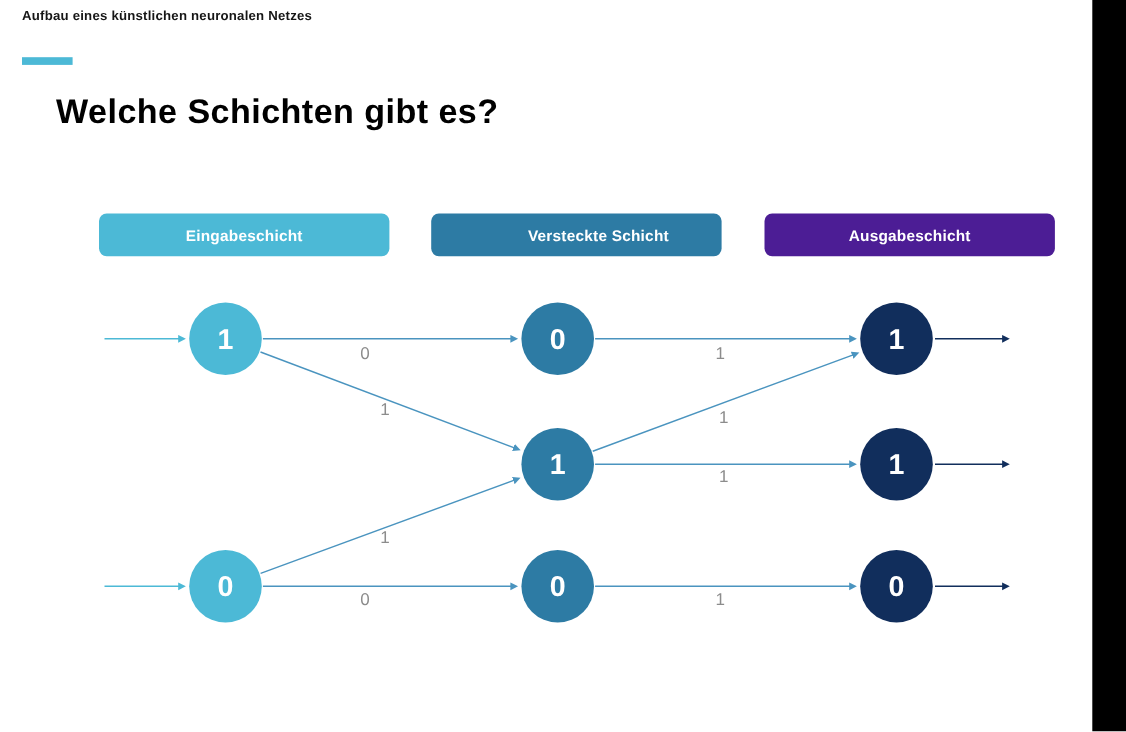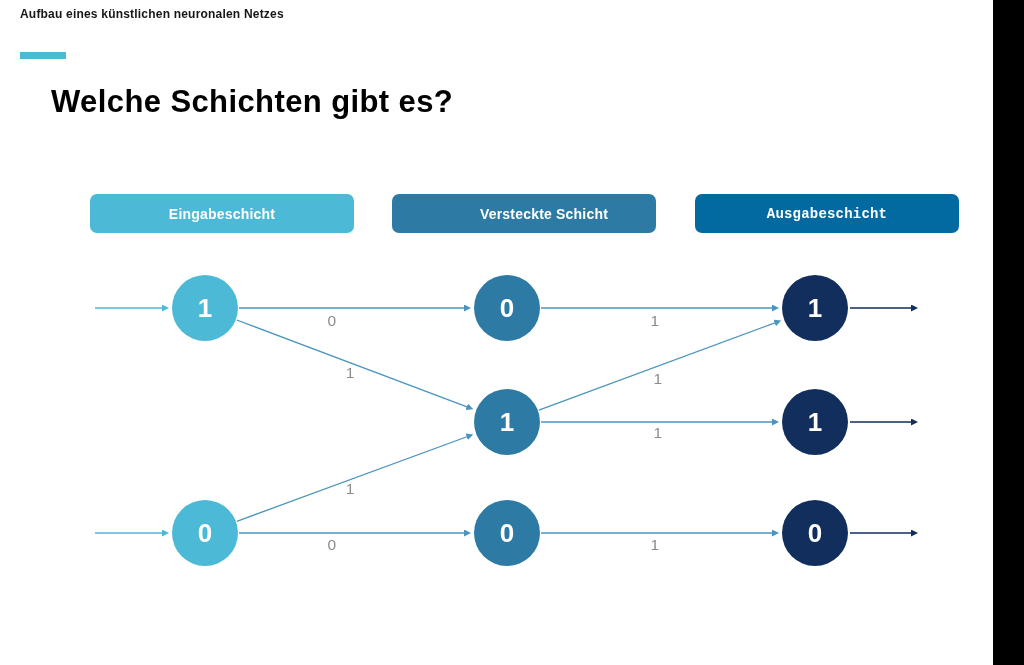--- a/index.html
+++ b/index.html
@@ -42,21 +42,21 @@
 </style>
 </head>
 <body>
 
 <div class="kicker">Aufbau eines künstlichen neuronalen Netzes</div>
 <div class="accent-dash" style="background: rgb(76, 185, 214);"></div>
 <h1 class="title">Welche Schichten gibt es?</h1>
 
 <div class="pill" id="pill-0" style="background: rgb(76, 185, 214);">Eingabeschicht</div>
 <div class="pill" id="pill-1" style="background: rgb(45, 123, 164);">Versteckte Schicht</div>
-<div class="pill" id="pill-2" style="background: #0369a1; font-family: Liberation Mono, monospace;">Ausgabeschicht</div>
+<div class="pill" id="pill-2" style="background: #4c1d95;">Ausgabeschicht</div>
 
 <svg id="net" width="1024" height="665" viewBox="0 0 1024 665">
     <defs>
       <marker id="m-edge" markerWidth="9" markerHeight="9" refX="1" refY="3.5" orient="auto" markerUnits="userSpaceOnUse">
         <path d="M0,0 L7,3.5 L0,7 Z" fill="#4a94bf"></path>
       </marker>
       <marker id="m-in" markerWidth="9" markerHeight="9" refX="1" refY="3.5" orient="auto" markerUnits="userSpaceOnUse">
         <path d="M0,0 L7,3.5 L0,7 Z" fill="#4cb9d6"></path>
       </marker>
       <marker id="m-out" markerWidth="9" markerHeight="9" refX="1" refY="3.5" orient="auto" markerUnits="userSpaceOnUse">

